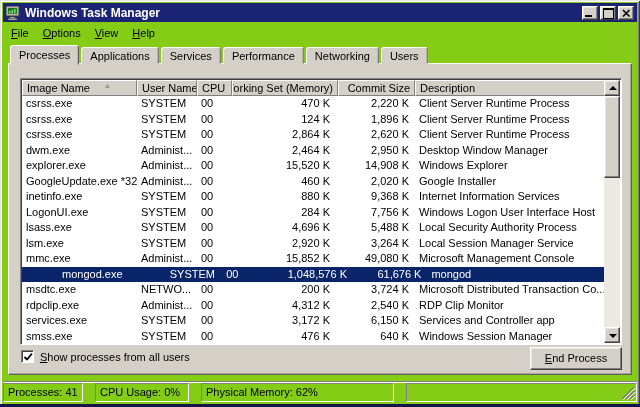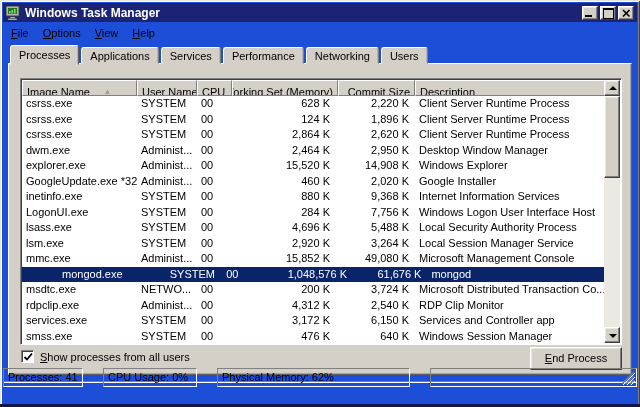--- a/index.html
+++ b/index.html
@@ -1,20 +1,20 @@
 <!DOCTYPE html>
 <html><head>
 <meta charset="utf-8">
 <style>
   * { margin:0; padding:0; box-sizing:border-box; }
   html,body { width:640px; height:407px; overflow:hidden; background:#fff; }
   body { font-family:"Liberation Sans","DejaVu Sans",sans-serif; font-size:11px; color:#000; }
 
   .win {
-    position:relative; width:640px; height:407px; background:#1d4ed8;
+    position:relative; width:640px; height:407px; background:#84cc16;
     box-shadow: inset 1px 1px 0 #e8e6e0, inset -1px -1px 0 #404040,
                 inset 2px 2px 0 #ffffff, inset -2px -2px 0 #808080;
   }
   .bottom-edge { position:absolute; left:0; right:0; bottom:0; height:3px; background:#14144a; }
 
   
   .titlebar {
     position:absolute; left:3px; top:3px; right:3px; height:19px;
     background:#1b2375; display:flex; align-items:center; padding:0 3px;
   }
@@ -59,21 +59,21 @@
   .list {
     position:absolute; left:20px; top:78px; width:602px; height:267px; background:#fff;
     border:1px solid; border-color:#808080 #ffffff #ffffff #808080;
     box-shadow: inset 1px 1px 0 #404040;
     overflow:hidden;
   }
   .list-inner { position:absolute; left:1px; top:1px; right:17px; bottom:1px; }
   .thead { display:flex; height:16px; background:#d4d0c8; width:584px; }
   .hcell {
     border:1px solid; border-color:#ffffff #808080 #808080 #ffffff;
-    padding:7px 4px 0 4px; white-space:nowrap; overflow:hidden; display:flex; align-items:center;
+    padding:1px 4px 0 4px; white-space:nowrap; overflow:hidden; display:flex; align-items:flex-start;
   }
   .sort-arrow { font-size:7px; color:#a09c92; margin-left:14px; text-shadow:0 0 0 #8a867c; }
   .c0 { width:115px; }
   .c1 { width:60px; }
   .c2 { width:35px; }
   .c3 { width:106px; justify-content:flex-end; text-align:right; }
   .c4 { width:77px; justify-content:flex-end; text-align:right; }
   .c5 { width:191px; }
   .rows { width:584px; }
   .trow { display:flex; height:15.5px; line-height:15.5px; white-space:nowrap; }
@@ -111,21 +111,21 @@
   .endprocess {
     position:absolute; left:530px; top:347px; width:92px; height:23px; background:#d4d0c8;
     border:1px solid; border-color:#ffffff #404040 #404040 #ffffff;
     box-shadow: inset -1px -1px 0 #808080, inset 1px 1px 0 #e8e6e0;
     text-align:center; padding-top:4px; font-size:11px;
   }
 
   
   .status-divider { position:absolute; left:3px; right:3px; top:381px; height:2px;
     border-top:1px solid #808080; border-bottom:1px solid #ffffff; }
-  .statusbar { position:absolute; left:3px; right:3px; top:368px; height:19px; display:flex; gap:20px; }
+  .statusbar { position:absolute; left:3px; right:3px; top:383px; height:19px; display:flex; gap:12px; }
   .spanel {
     border:1px solid; border-color:#808080 #ffffff #ffffff #808080;
     padding:2px 4px 0 4px; white-space:nowrap; overflow:hidden;
   }
   .sp0 { width:80px; }
   .sp1 { width:94px; }
   .sp2 { width:193px; }
   .sp3 { flex:1; position:relative; }
   .grip { position:absolute; right:1px; bottom:1px; }
 </style>
@@ -195,21 +195,21 @@
           </div>
         <div class="hcell c5">
             <span>Description</span>
           </div>
       </div>
       <div class="rows" id="process-rows">
           <div class="trow">
             <div class="cell c0">csrss.exe</div>
             <div class="cell c1">SYSTEM</div>
             <div class="cell c2">00</div>
-            <div class="cell c3">628 K</div>
+            <div class="cell c3">470 K</div>
             <div class="cell c4">2,220 K</div>
             <div class="cell c5">Client Server Runtime Process</div>
           </div>
           <div class="trow">
             <div class="cell c0">csrss.exe</div>
             <div class="cell c1">SYSTEM</div>
             <div class="cell c2">00</div>
             <div class="cell c3">124 K</div>
             <div class="cell c4">1,896 K</div>
             <div class="cell c5">Client Server Runtime Process</div>

